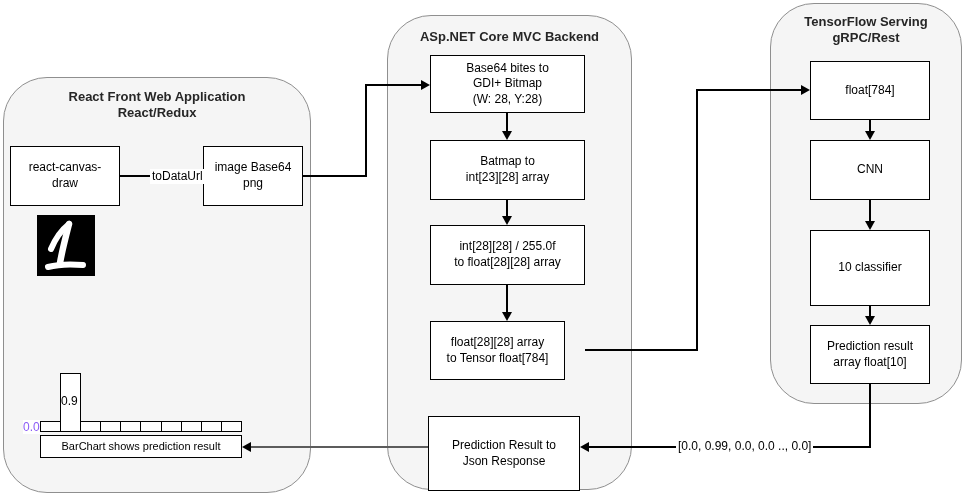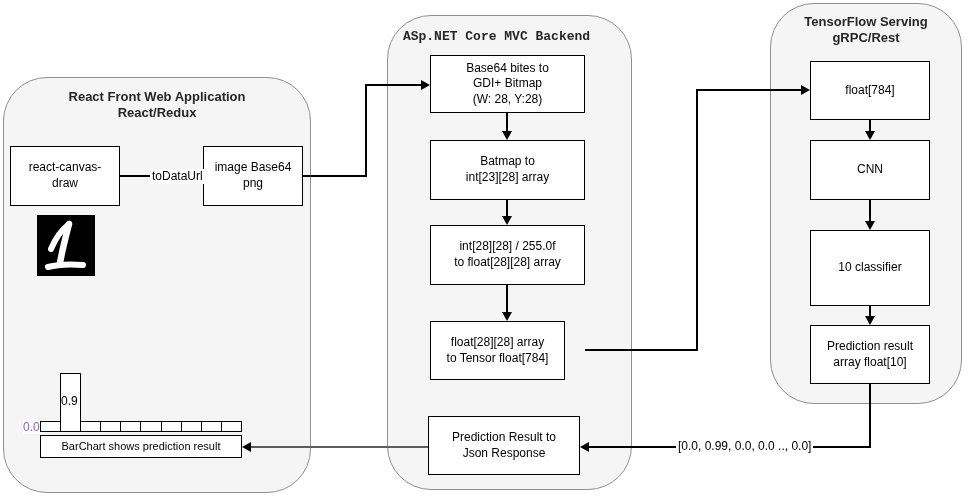--- a/index.html
+++ b/index.html
@@ -52,21 +52,21 @@
 <body>
 
 <div id="canvas">
 
   <div class="container" style="left:3px; top:77px; width:308px; height:416px;"></div>
   <div class="container" style="left:387px; top:15px; width:245px; height:475px;"></div>
   <div class="container" style="left:770px; top:3px; width:192px; height:401px;"></div>
 
   <div class="ctitle" style="left:13px; top:89px; width:288px;">React Front Web Application
 React/Redux</div>
-  <div class="ctitle" style="left:384px; top:29px; width:225px;font-family:Liberation Mono, monospace;">ASp.NET Core MVC Backend</div>
+  <div class="ctitle" style="left:397px; top:29px; width:225px;">ASp.NET Core MVC Backend</div>
   <div class="ctitle" style="left:780px; top:14px; width:172px;">TensorFlow Serving
 gRPC/Rest</div>
 
   <div class="node" style="left:10px; top:146px; width:110px; height:60px;">react-canvas-
 draw</div>
   <div class="node" style="left:203px; top:146px; width:100px; height:60px;">image Base64
 png</div>
 
   <div class="h" style="left:120px; top:175px; width:78px;"></div>
   <div class="ar ar-right" style="left:194px; top:171px;"></div>
@@ -104,21 +104,21 @@
 
   <div class="node" style="left:430px; top:55px; width:155px; height:58px;">Base64 bites to
 GDI+ Bitmap
 (W: 28, Y:28)</div>
   <div class="node" style="left:430px; top:140px; width:155px; height:60px;">Batmap to
 int[23][28] array</div>
   <div class="node" style="left:430px; top:225px; width:155px; height:60px;">int[28][28] / 255.0f
 to float[28][28] array</div>
   <div class="node" style="left:430px; top:321px; width:135px; height:59px;">float[28][28] array
 to Tensor float[784]</div>
-  <div class="node" style="left:428px; top:416px; width:152px; height:59px;">Prediction Result to
+  <div class="node" style="left:428px; top:416px; width:152px; height:75px;">Prediction Result to
 Json Response</div>
 
   <div class="v" style="left:506px; top:113px; height:21px;"></div>
   <div class="ar ar-down" style="left:502px; top:131px;"></div>
   <div class="v" style="left:506px; top:200px; height:17px;"></div>
   <div class="ar ar-down" style="left:502px; top:216px;"></div>
   <div class="v" style="left:506px; top:285px; height:28px;"></div>
   <div class="ar ar-down" style="left:502px; top:312px;"></div>
 
   <div class="h" style="left:585px; top:349px; width:112px;"></div>

